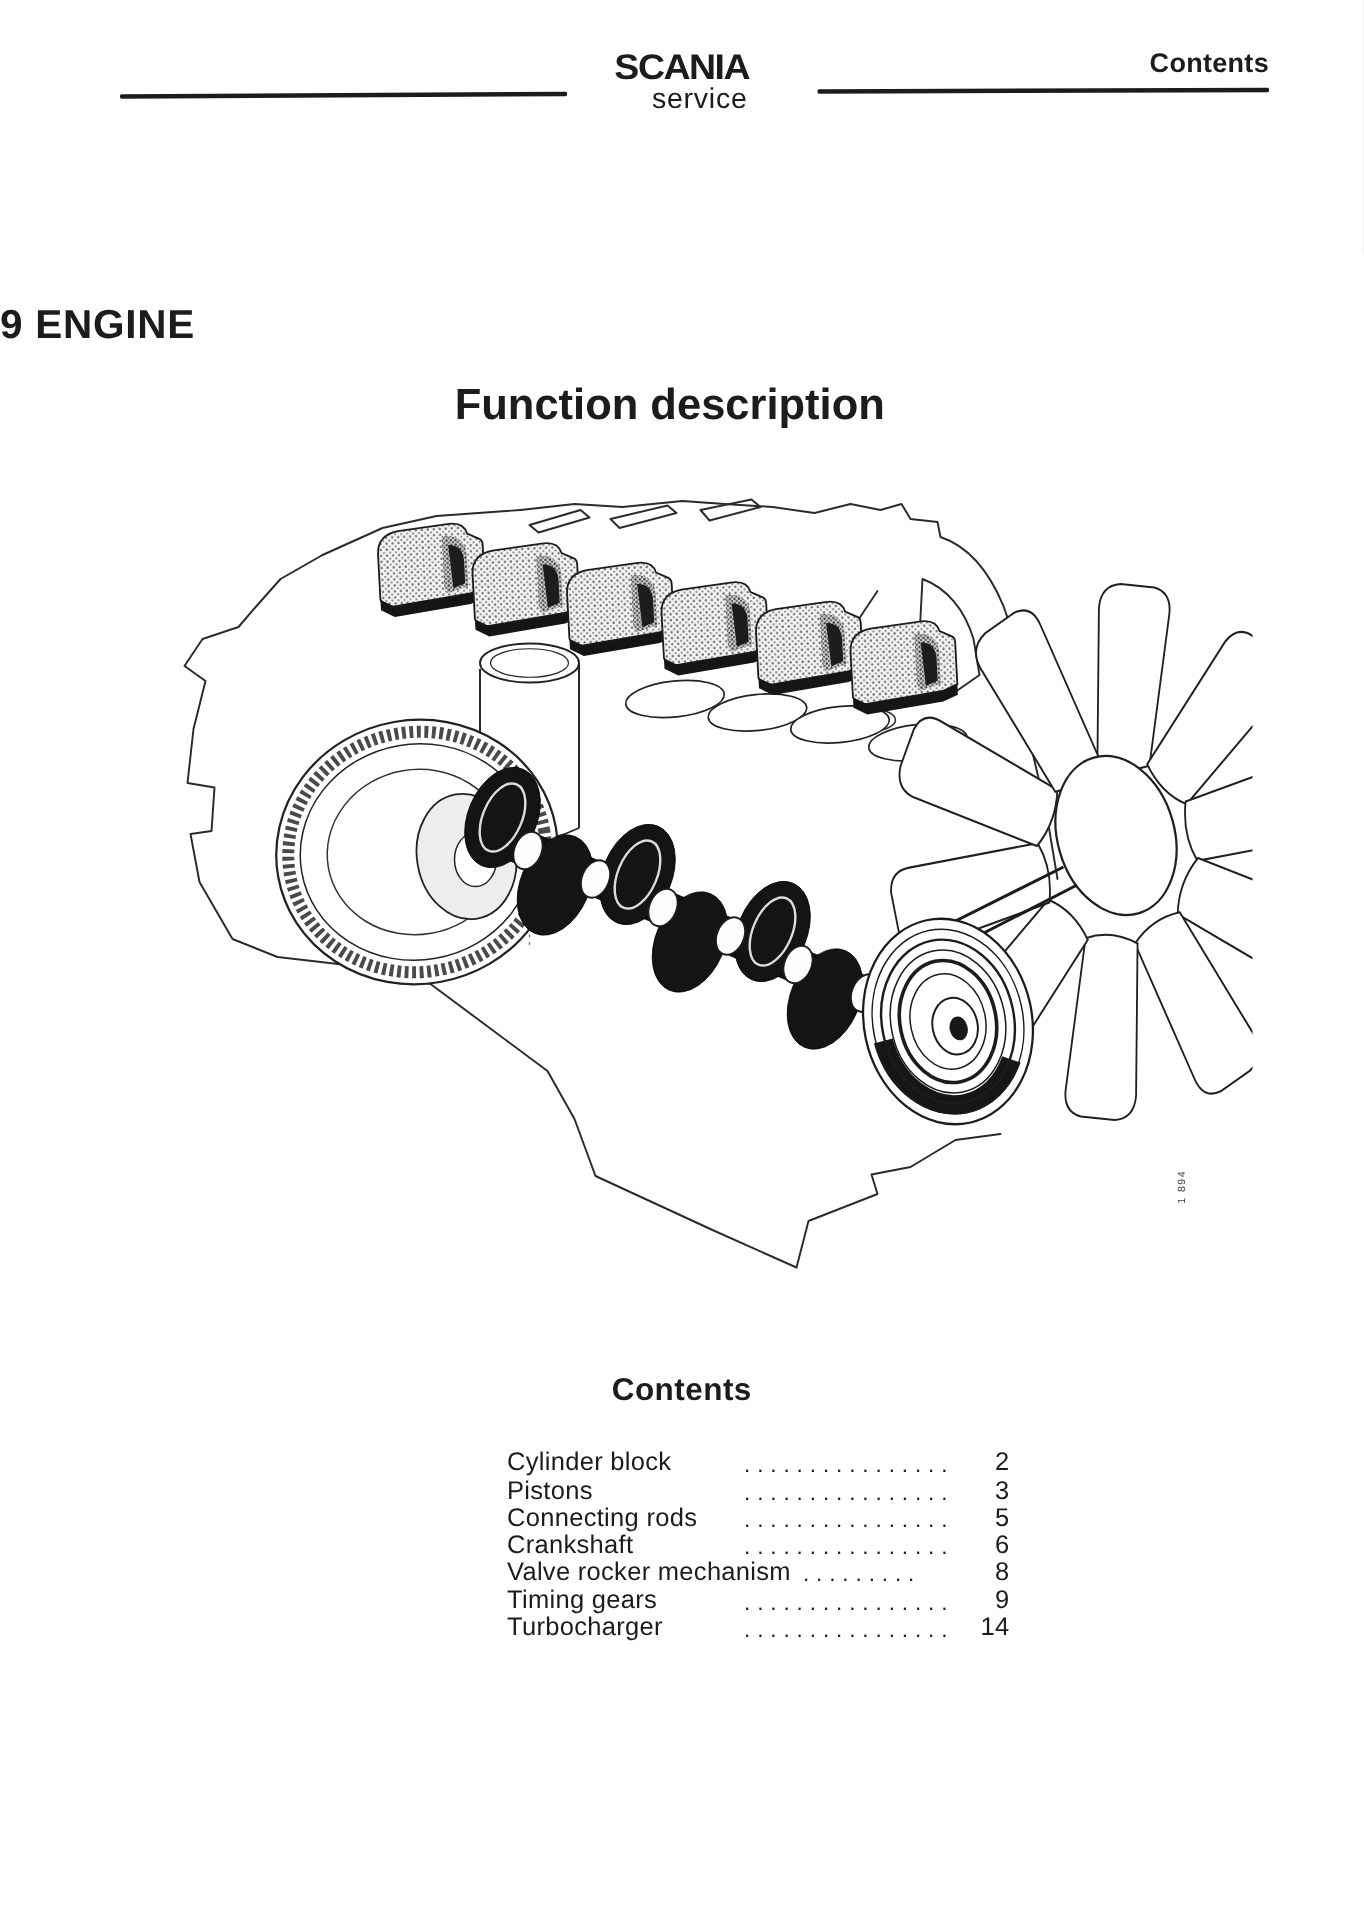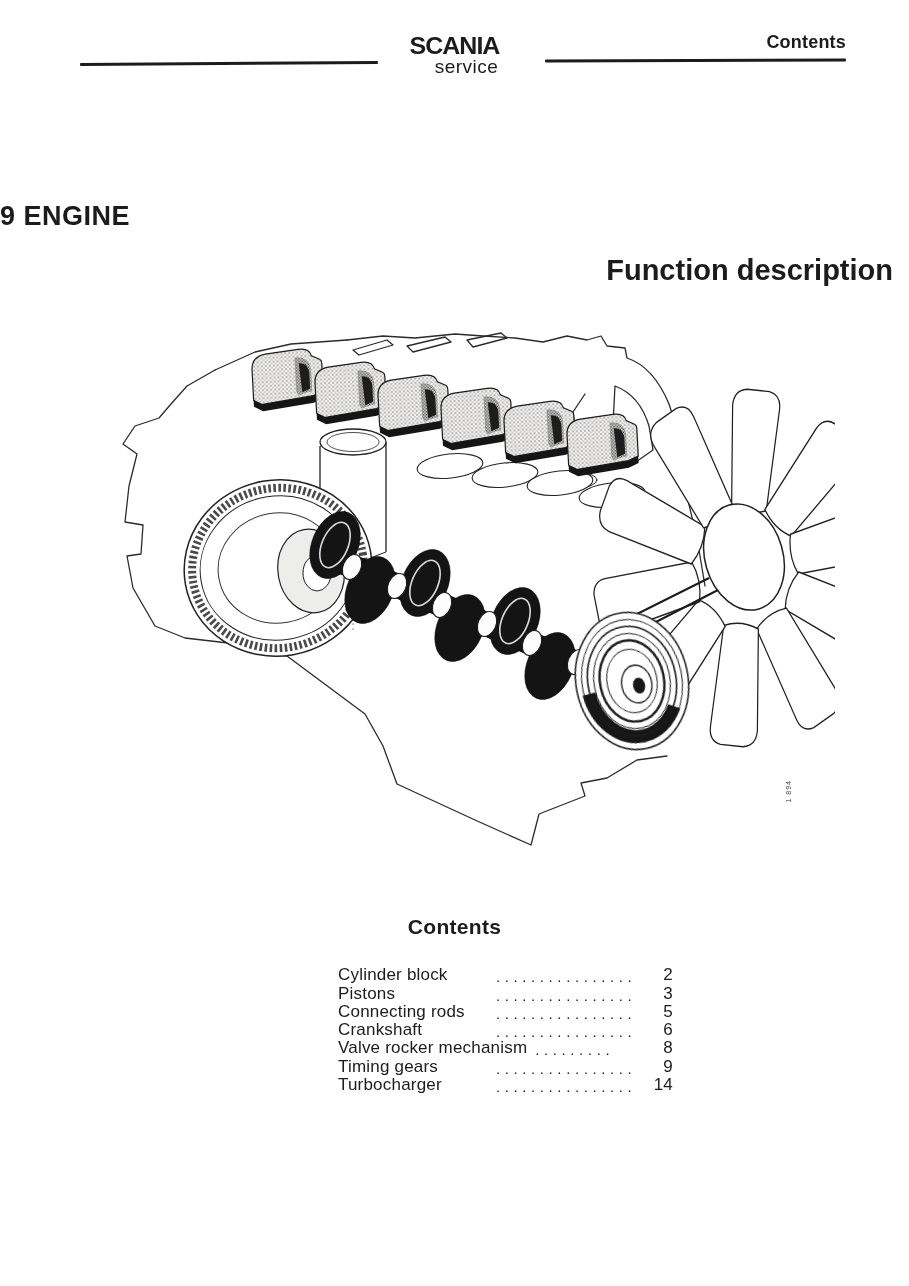--- a/index.html
+++ b/index.html
@@ -9,21 +9,21 @@
   
   .rule{position:absolute;height:2.6px;background:#1c1c1c;border-radius:1px;}
   #rule-left{left:80px;top:62px;width:298px;transform:rotate(-0.35deg);}
   #rule-right{left:545px;top:59px;width:301px;transform:rotate(-0.2deg);}
   #brand{left:0;right:0;top:31px;text-align:center;font-size:25px;font-weight:800;
          letter-spacing:-1px;transform:scaleY(.95);}
   #brand-sub{left:0;right:0;top:56px;text-align:center;font-size:19px;font-weight:400;letter-spacing:.5px;padding-left:24px;}
   #hdr-contents{right:63px;top:32px;font-size:18px;font-weight:700;letter-spacing:.2px;}
   
   #chapter{left:0;right:0;top:201px;font-size:27px;font-weight:800;letter-spacing:.5px;}
-  #subtitle{left:0;right:16px;top:254px;text-align:right;font-size:29px;font-weight:800;letter-spacing:0;}
+  #subtitle{left:0;right:16px;top:254px;text-align:center;font-size:29px;font-weight:800;letter-spacing:0;}
   
   #figure{left:115px;top:328px;width:720px;height:525px;}
   #fig-ref{left:785px;top:780px;font-size:7px;color:#3a3a3a;writing-mode:vertical-rl;
            transform:rotate(180deg);letter-spacing:1px;}
   
   #toc-heading{left:0;right:0;top:915px;text-align:center;font-size:21px;font-weight:800;letter-spacing:.3px;}
   #toc{left:310px;top:967px;width:363px;}
   .toc-row{display:flex;align-items:flex-end;height:18.3px;font-size:17px;letter-spacing:.2px;margin-left:28px;}
   .toc-label{min-width:150px;white-space:nowrap;padding-right:8px;}
   .toc-dots{font-size:15px;letter-spacing:4.6px;white-space:nowrap;overflow:hidden;flex:0 1 auto;}

